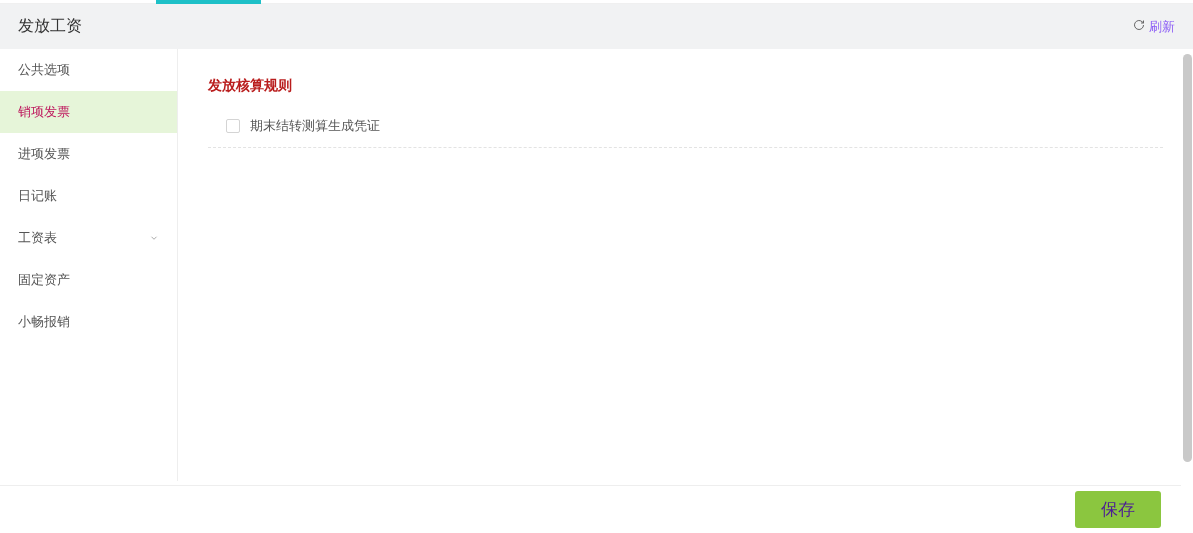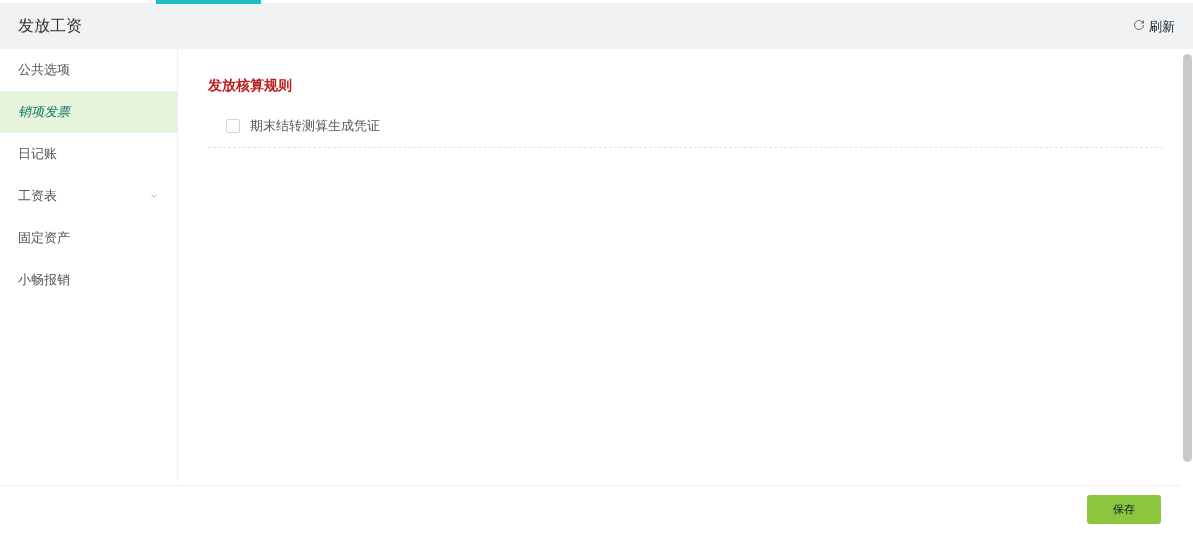--- a/index.html
+++ b/index.html
@@ -3,42 +3,42 @@
   <meta charset="utf-8">
   <style>
     * { box-sizing: border-box; margin: 0; padding: 0; font-family: "Microsoft YaHei", Arial, sans-serif; }
     body { background: #fff; width: 1193px; height: 533px; overflow: hidden; position: relative; }
 
     .topbar { height: 4px; background: #fff; border-bottom: 1px solid #f0f0f0; position: relative; }
     .topbar::before { content: ""; position: absolute; left: 156px; top: -4px; width: 105px; height: 8px; background: #1ec0c7; }
 
     .header { display: flex; align-items: center; justify-content: space-between; padding: 12px 18px; background: #f1f2f3; }
     .header-title { font-size: 16px; color: #333; }
-    .refresh { display: flex; align-items: center; gap: 4px; font-size: 13px; color: #0f172a; cursor: pointer; }
+    .refresh { display: flex; align-items: center; gap: 4px; font-size: 13px; color: #8b5cf6; cursor: pointer; }
     .refresh svg { width: 12px; height: 12px; }
 
     .body { display: flex; height: 432px; }
     .sidebar { width: 178px; background: #fff; border-right: 1px solid #eee; display: flex; flex-direction: column; }
     .nav-item { padding: 12px 18px; font-size: 13px; color: #555; cursor: pointer; display: flex; align-items: center; justify-content: space-between; text-align: center; }
-    .nav-item.highlight { background: #e6f5d9; color: #0f766e; font-style: italic; }
+    .nav-item.highlight { background: #e6f5d9; color: #be185d; }
     .nav-sub { padding-left: 34px; }
     .nav-item.active { background: #1ec0c7; color: #fff; }
     .chevron { width: 10px; height: 10px; }
 
     .content { flex: 1; padding: 28px 30px; position: relative; overflow-y: auto; }
     .section-title { font-size: 14px; font-weight: bold; color: #b91c1c; margin-bottom: 22px; }
     .checkbox-row { display: flex; align-items: center; gap: 10px; padding-left: 18px; margin-bottom: 12px; font-size: 13px; color: #555; }
     .checkbox { width: 14px; height: 14px; border: 1px solid #d4d4d4; border-radius: 2px; background: #fff; cursor: pointer; }
     .divider { border-top: 1px dashed #e3e3e3; margin-top: 6px; }
 
     .scrollbar { position: absolute; right: 0; top: 54px; width: 12px; height: 420px; background: transparent; }
     .scrollbar-thumb { width: 9px; height: 408px; background: #c9c9c9; border-radius: 6px; margin-left: 2px; }
 
     .footer { position: absolute; left: 0; right: 12px; bottom: 0; height: 48px; border-top: 1px solid #eee; background: #fff; display: flex; align-items: center; justify-content: flex-end; padding-right: 20px; }
-    .save-btn { background: #8bc63f; color: #0f172a; font-size: 11px; border: none; border-radius: 3px; padding: 7px 26px; cursor: pointer; }
+    .save-btn { background: #8bc63f; color: #4c1d95; font-size: 17px; border: none; border-radius: 3px; padding: 7px 26px; cursor: pointer; }
   </style>
 </head>
 <body>
 
 <div class="topbar"></div>
 
 <div class="header">
   <div class="header-title">发放工资</div>
   <div class="refresh">
     <span>
@@ -51,20 +51,23 @@
   </div>
 </div>
 
 <div class="body">
   <div class="sidebar">
     <div class="nav-item">
       <span>公共选项</span>
     </div>
     <div class="nav-item highlight">
       <span>销项发票</span>
+    </div>
+    <div class="nav-item">
+      <span>进项发票</span>
     </div>
     <div class="nav-item">
       <span>日记账</span>
     </div>
     <div class="nav-item">
       <span>工资表</span>
       <span>
         <svg class="chevron" viewBox="0 0 24 24" fill="none" stroke="#999" stroke-width="2">
             <polyline points="6 9 12 15 18 9"></polyline>
           </svg>

